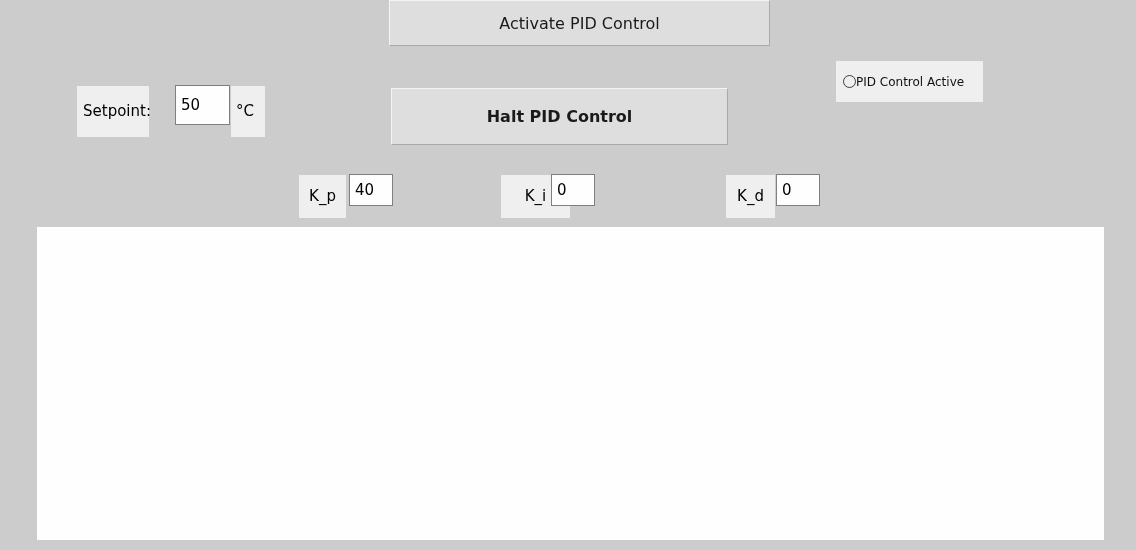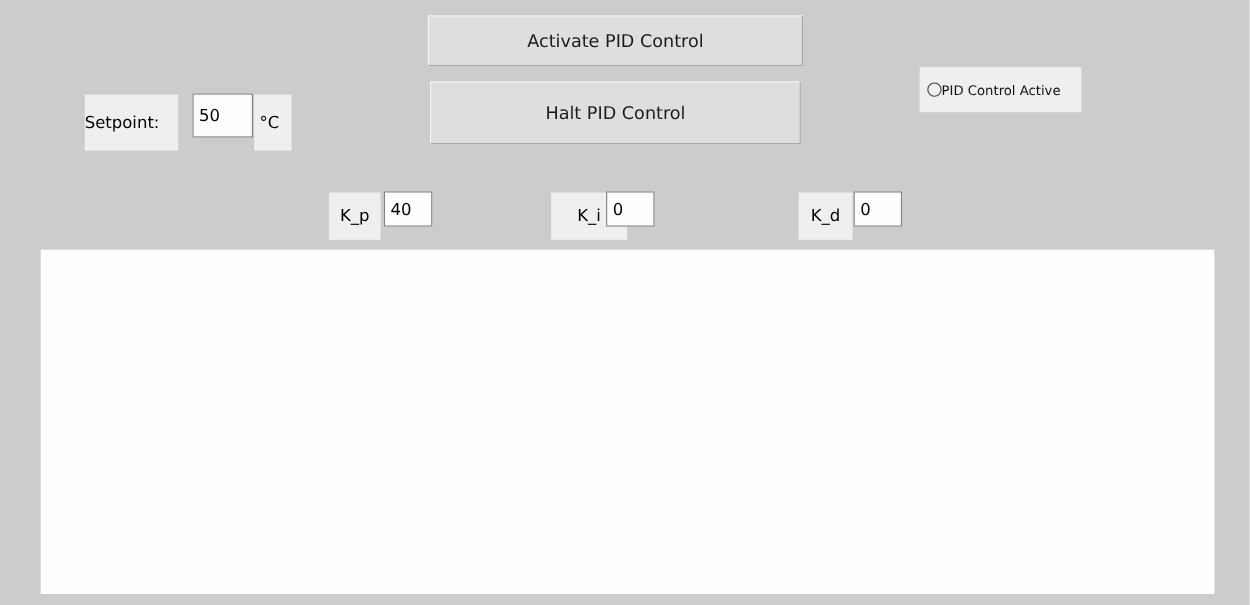--- a/index.html
+++ b/index.html
@@ -57,27 +57,27 @@
     display: flex;
     align-items: center;
     justify-content: center;
     color: #1a1a1a;
     font-size: 16px;
     cursor: default;
     white-space: nowrap;
   }
 
   
-  #setpoint-label   { left: 77px;  top: 86px;  width: 85px;  height: 51px; }
+  #setpoint-label   { left: 77px;  top: 86px;  width: 72px;  height: 51px; padding-left: 6px; }
   #setpoint-input   { left: 175px; top: 85px;  width: 55px;  height: 40px; }
   #setpoint-unit    { left: 231px; top: 86px;  width: 34px;  height: 51px; padding-left: 5px; }
 
   
-  #activate-button  { left: 389px; top: 14px;  width: 341px; height: 46px; }
-  #halt-button      { left: 391px; top: 74px;  width: 337px; height: 57px; }
+  #activate-button  { left: 389px; top: 0;  width: 381px; height: 46px; }
+  #halt-button      { left: 391px; top: 88px;  width: 337px; height: 57px; font-weight: bold; }
 
   
   #status-panel {
     position: absolute;
     left: 836px; top: 61px;
     width: 147px; height: 41px;
     background: #efefef;
     box-sizing: border-box;
     display: flex;
     align-items: center;

